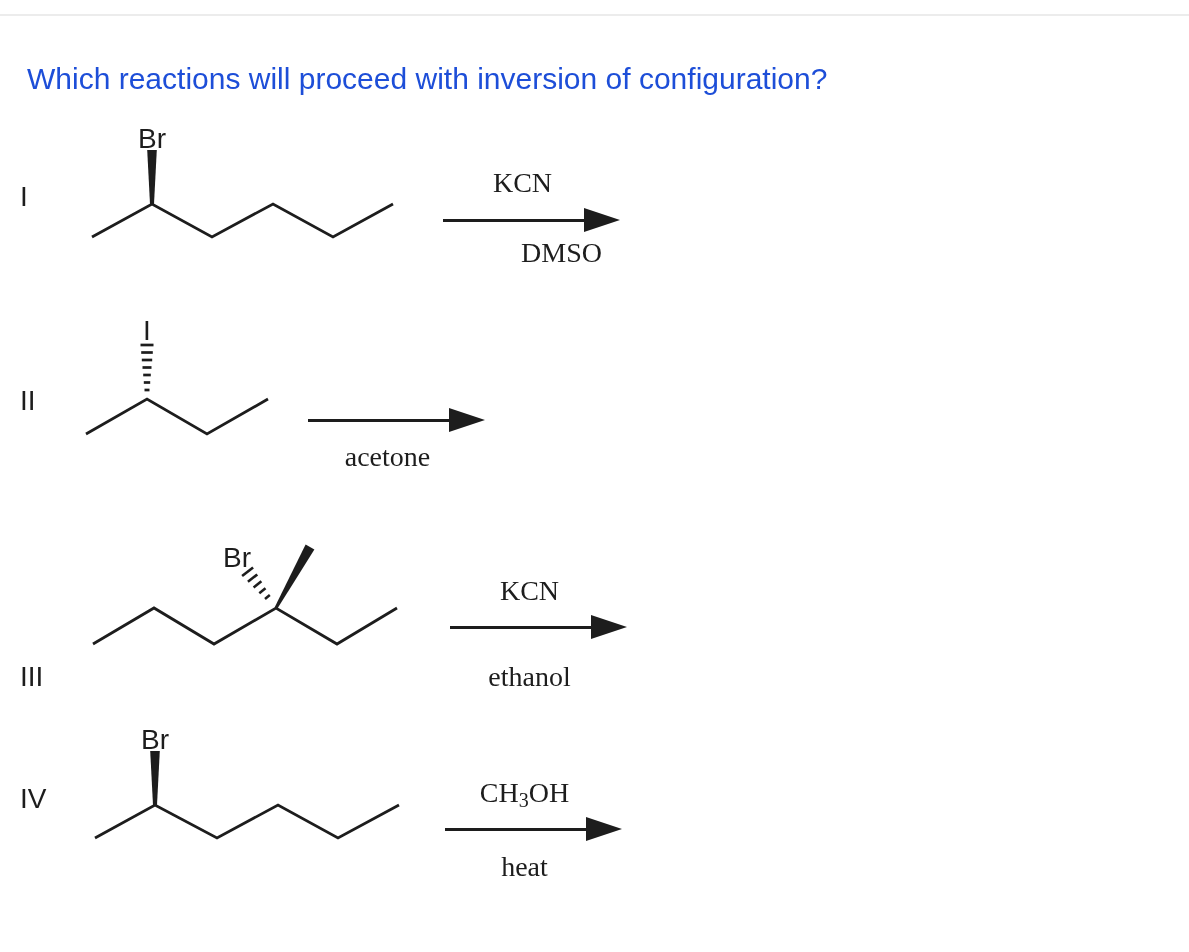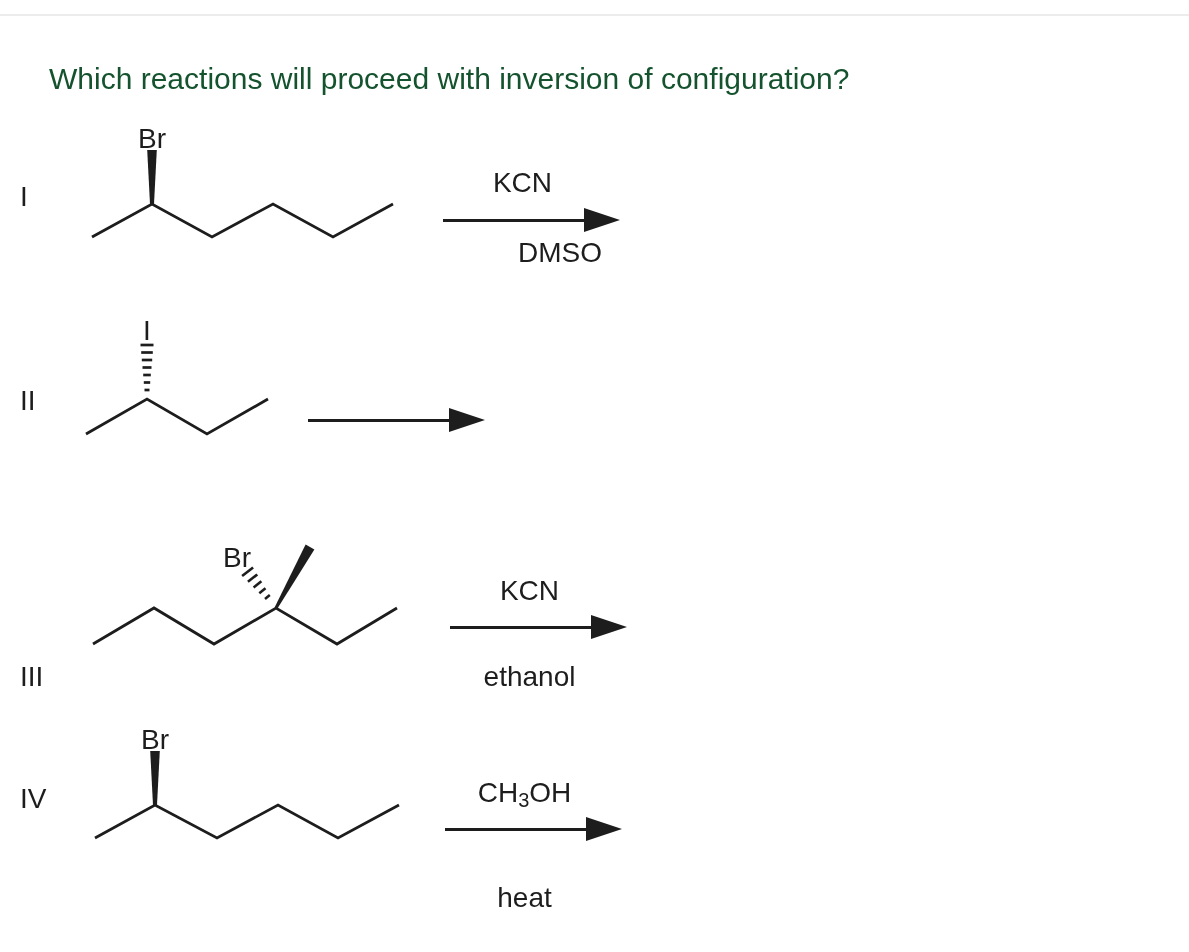--- a/index.html
+++ b/index.html
@@ -4,26 +4,26 @@
 <style>
   html,body{margin:0;padding:0;}
   body{
     width:1189px;height:952px;position:relative;background:#ffffff;
     font-family:"Liberation Sans","DejaVu Sans",sans-serif;
     overflow:hidden;color:#1d1d1d;
   }
   .divider{position:absolute;left:0;top:14px;width:1189px;height:2px;background:#ececec;}
   .title{
     position:absolute;left:27px;top:42px;width:1100px;
-    font-size:30px;line-height:34px;color:#14532d;font-weight:400;margin-left:22px;
+    font-size:30px;line-height:34px;color:#1d4ed8;font-weight:400;
   }
   .rnum{position:absolute;font-size:28px;line-height:30px;color:#1d1d1d;}
   .structure{position:absolute;left:0;}
   .structure text{font-family:"Liberation Sans","DejaVu Sans",sans-serif;font-size:28px;fill:#1d1d1d;}
-  .cond{position:absolute;height:118px;}
+  .cond{position:absolute;height:118px;font-family:Liberation Serif, serif;}
   .cond .reagent,.cond .solvent{
     position:absolute;left:0;width:100%;text-align:center;padding-right:18px;
     box-sizing:border-box;font-size:28px;line-height:30px;white-space:nowrap;
   }
   .cond .reagent{top:0;}
   .cond sub{font-size:20px;vertical-align:-5px;line-height:0;}
   .arrow{position:absolute;left:0;right:0;height:26px;}
   .arrow .shaft{position:absolute;left:0;right:24px;top:11.5px;height:3px;background:#1d1d1d;}
   .arrow .head{
     position:absolute;right:0;top:1px;width:0;height:0;
@@ -64,20 +64,21 @@
     <line x1="143.8" y1="72.5" x2="150.2" y2="72.5"></line>
     <line x1="144.5" y1="80" x2="149.5" y2="80"></line>
   </g>
   <text x="147" y="30" text-anchor="middle">I</text>
 </svg>
 <div class="cond" style="left:308px;top:366px;width:177px;">
   <div class="arrow" style="top:41px;">
     <div class="shaft"></div>
       <div class="head"></div>
   </div>
+  <div class="solvent" style="top:76px;">acetone</div>
 </div>
 
 <div class="rnum" style="left:20px;top:626px;margin-top:36px;">III</div>
 <svg class="structure" style="top:530px;" width="440" height="128" viewBox="0 0 440 128">
   <polyline points="93,114 154,78 214,114 276,78 337,114 397,78" fill="none" stroke="#1d1d1d" stroke-width="2.8"></polyline>
   <polygon points="274.7,77.3 277.3,78.7 314.4,19.4 305.6,14.6" fill="#1d1d1d"></polygon>
   <g stroke="#1d1d1d" stroke-width="2.6">
     <line x1="269.8" y1="65.1" x2="265.0" y2="68.9"></line>
     <line x1="265.5" y1="58.2" x2="259.3" y2="63.2"></line>
     <line x1="261.4" y1="51.3" x2="253.6" y2="57.5"></line>
@@ -100,14 +101,14 @@
   <polyline points="95,123 155,90 217,123 278,90 338,123 399,90" fill="none" stroke="#1d1d1d" stroke-width="2.8"></polyline>
   <polygon points="150.2,36 159.8,36 157,90 153,90" fill="#1d1d1d"></polygon>
   <text x="155" y="34" text-anchor="middle">Br</text>
 </svg>
 <div class="cond" style="left:445px;top:778px;width:177px;">
   <div class="reagent"><span>CH</span><sub>3</sub><span>OH</span></div>
   <div class="arrow" style="top:38px;">
     <div class="shaft"></div>
       <div class="head"></div>
   </div>
-  <div class="solvent" style="top:74px;margin-top:31px;">heat</div>
+  <div class="solvent" style="top:74px;">heat</div>
 </div>
 
 </body></html>

